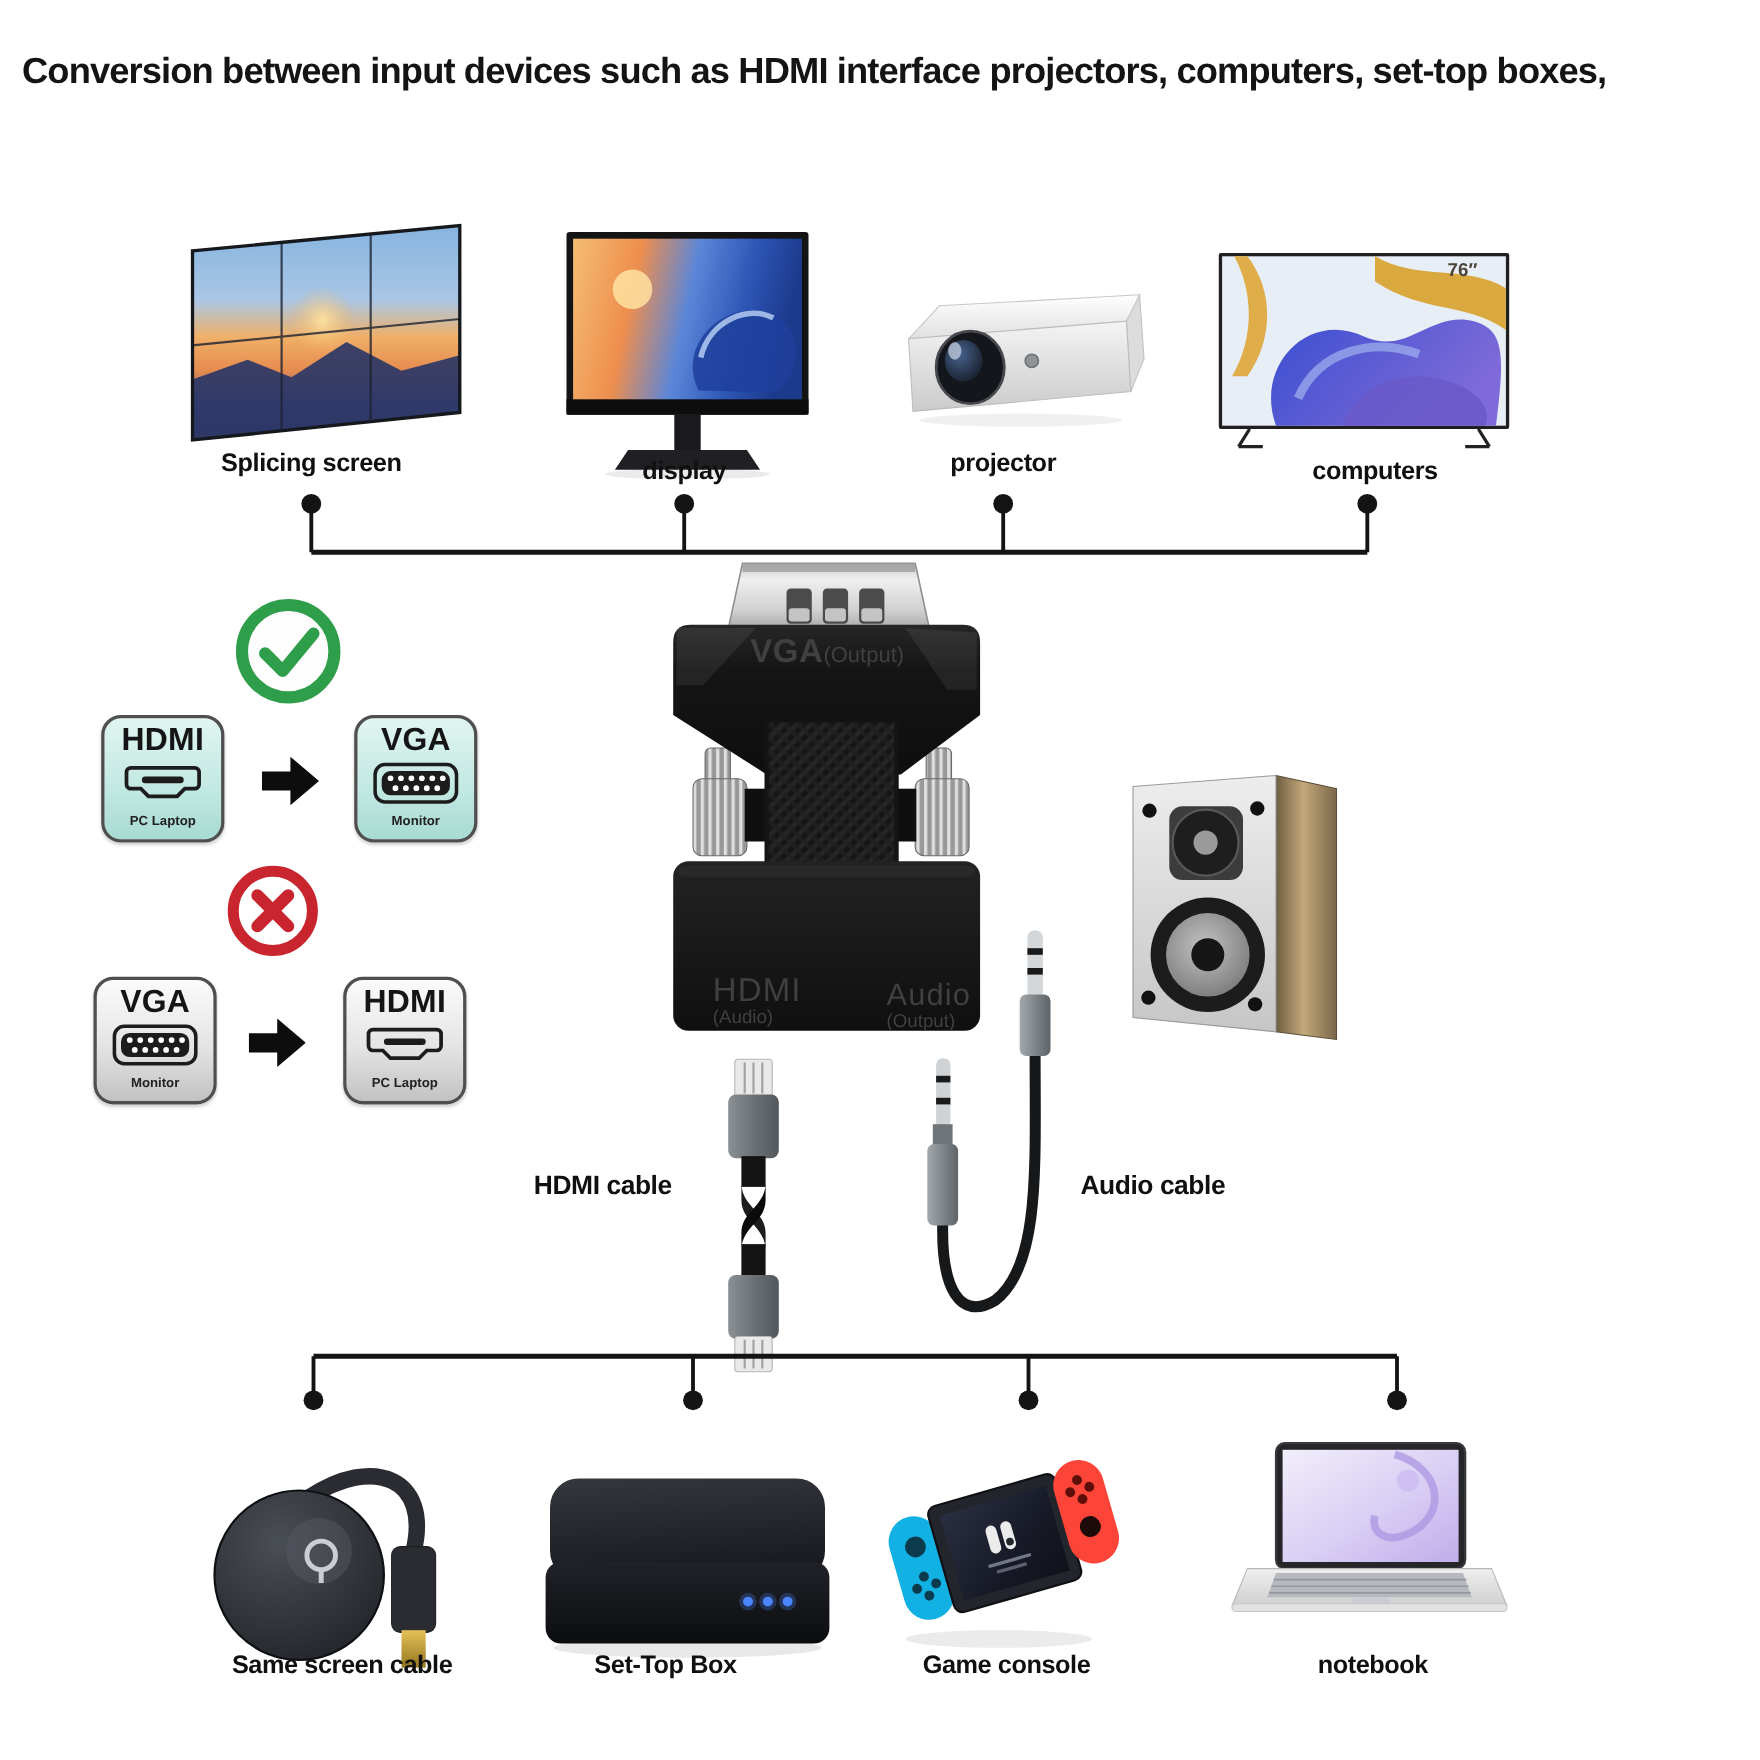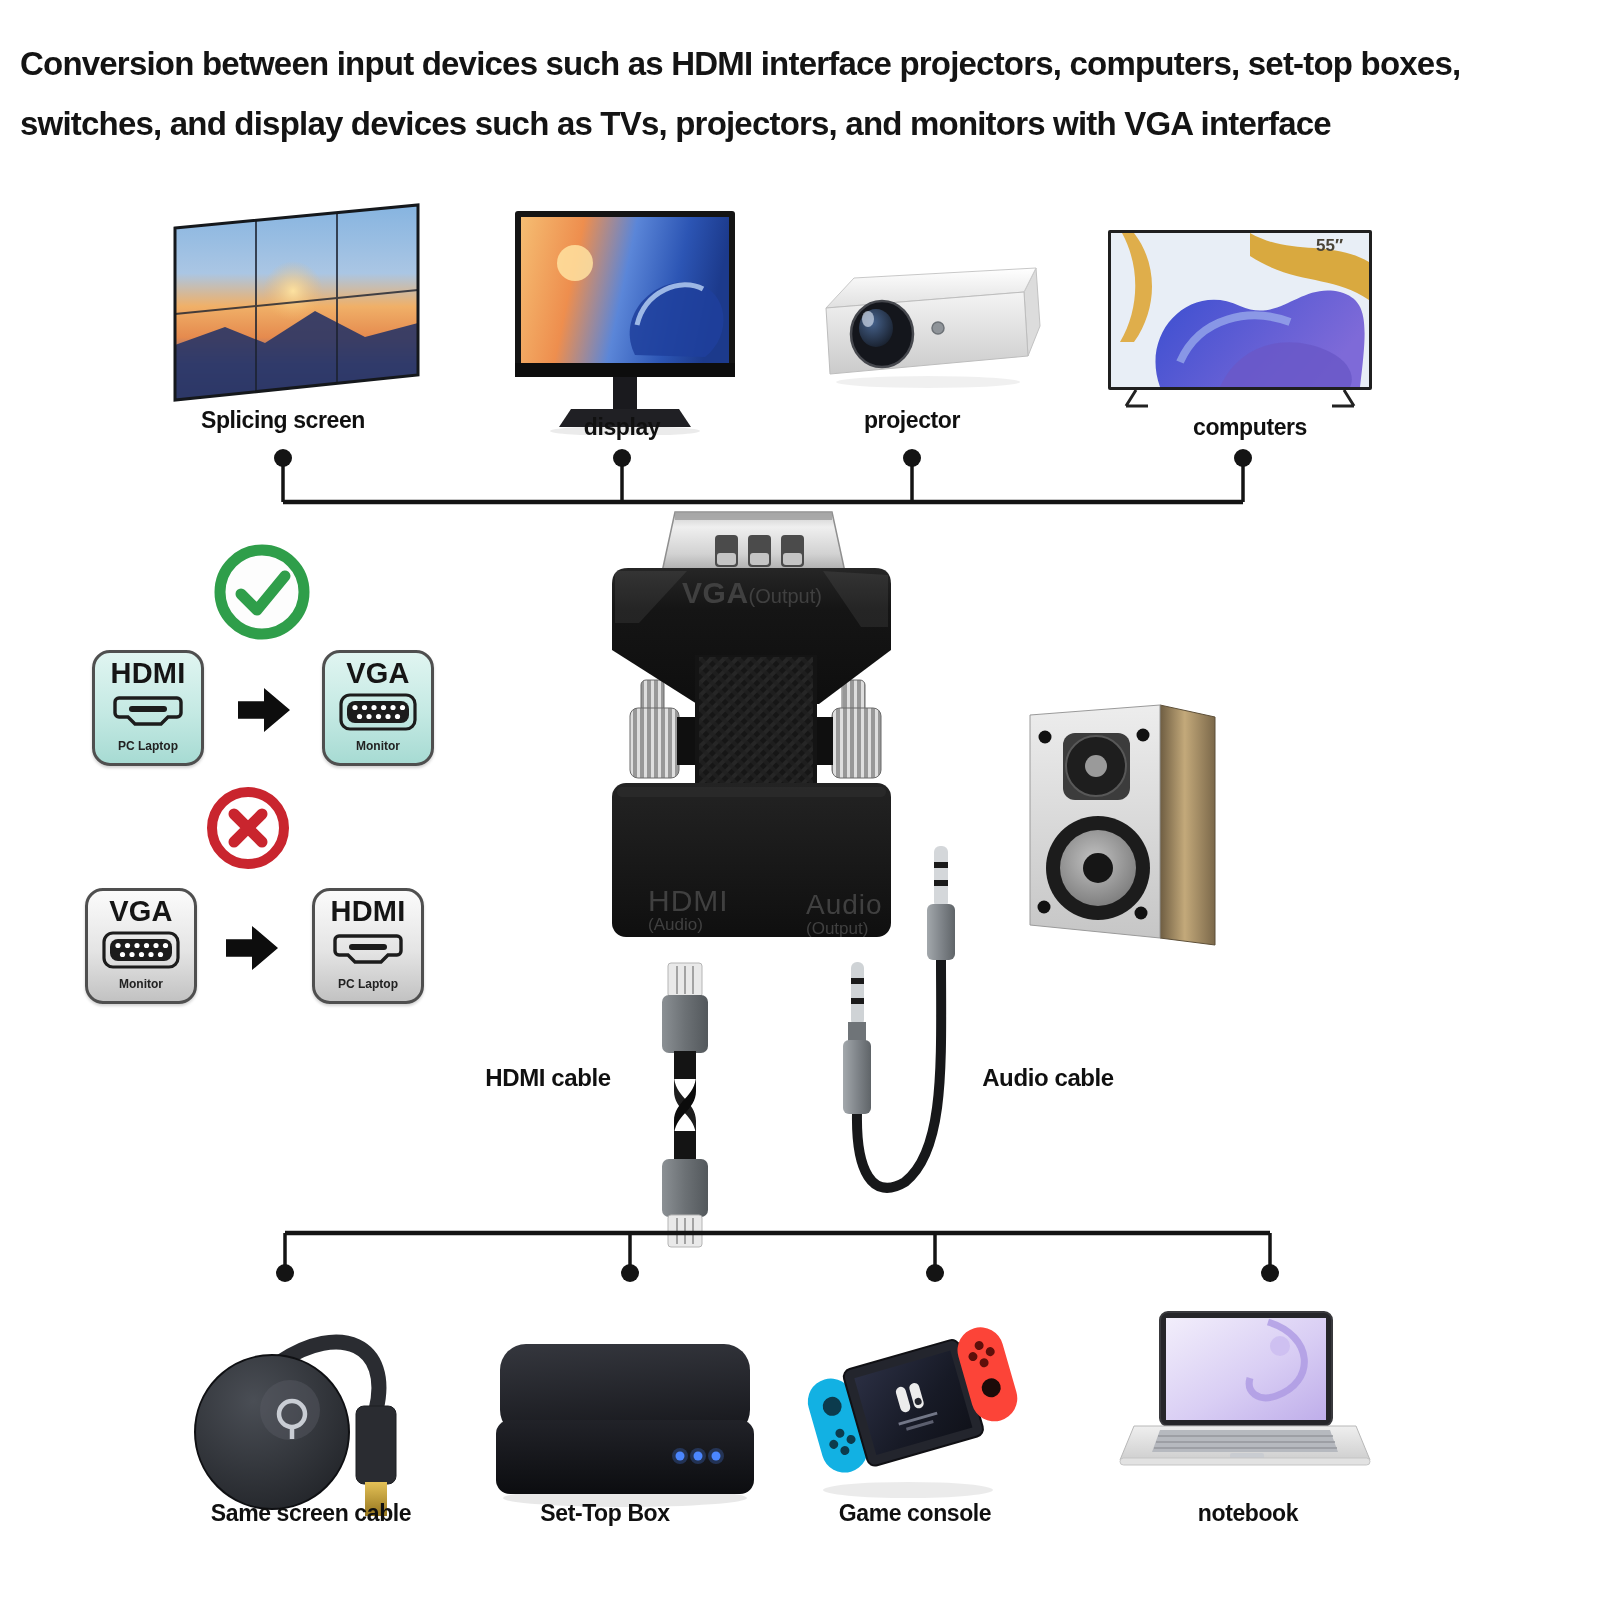--- a/index.html
+++ b/index.html
@@ -34,21 +34,20 @@
   .ad-t3{font-size:17px;font-weight:400;line-height:18px;}
   .tv-badge{position:absolute;font-size:17px;font-weight:700;color:#4a4438;}
 </style>
 </head>
 <body>
 
 <div class="canvas">
 
   <div class="header">
     <div>Conversion between input devices such as HDMI interface projectors, computers, set-top boxes,</div>
-    <div>switches, and display devices such as TVs, projectors, and monitors with VGA interface</div>
   </div>
 
   <svg class="abs" style="left:165px;top:195px" width="265" height="215" viewBox="0 0 265 215">
     <defs>
       <linearGradient id="splG" x1="0" y1="0" x2="0" y2="1">
         <stop offset="0" stop-color="#86b4e0"></stop>
           <stop offset="0.35" stop-color="#aac6e4"></stop>
         <stop offset="0.52" stop-color="#f0b068"></stop>
           <stop offset="0.68" stop-color="#e58a4e"></stop>
         <stop offset="0.82" stop-color="#5a5f9e"></stop>
@@ -126,21 +125,21 @@
     <rect x="8" y="8" width="264" height="160" rx="2" fill="#1f1f1f"></rect>
     <rect x="11" y="11" width="258" height="154" fill="#e8eef6"></rect>
     <path d="M34,11 C58,42 58,86 34,120 L20,120 C40,86 40,44 22,11 Z" fill="#dfae4b"></path>
     <path d="M150,11 C190,34 232,18 269,40 L269,78 C232,52 196,64 150,34 Z" fill="#d9a93f"></path>
     <path d="M60,165 C40,110 90,60 140,84 C180,102 200,60 240,70 C268,78 268,100 260,165 Z" fill="url(#tvBlue)"></path>
     <path d="M80,140 C100,95 150,85 190,100" stroke="#9fb2ee" stroke-width="8" opacity="0.7" fill="none"></path>
     <path d="M120,165 C140,120 190,110 230,130 C250,140 255,155 250,165 Z" fill="#6a58c8" opacity="0.85"></path>
     <path d="M36,168 l-10,16 M26,184 h22" stroke="#222" stroke-width="3" fill="none"></path>
     <path d="M244,168 l10,16 M254,184 h-22" stroke="#222" stroke-width="3" fill="none"></path>
   </svg>
-  <div class="tv-badge" style="left:1316px;top:236px">55″</div>
+  <div class="tv-badge" style="left:1316px;top:236px">76″</div>
 
   <div class="dev-label" style="left:283px;top:407px">Splicing screen</div>
   <div class="dev-label" style="left:622px;top:414px">display</div>
   <div class="dev-label" style="left:912px;top:407px">projector</div>
   <div class="dev-label" style="left:1250px;top:414px">computers</div>
 
   <svg class="abs" style="left:0;top:445px" width="1600" height="70" viewBox="0 0 1600 70">
     <g stroke="#141414" stroke-width="3.5">
       <line x1="283" y1="13" x2="283" y2="57"></line>
         <line x1="622" y1="13" x2="622" y2="57"></line>

